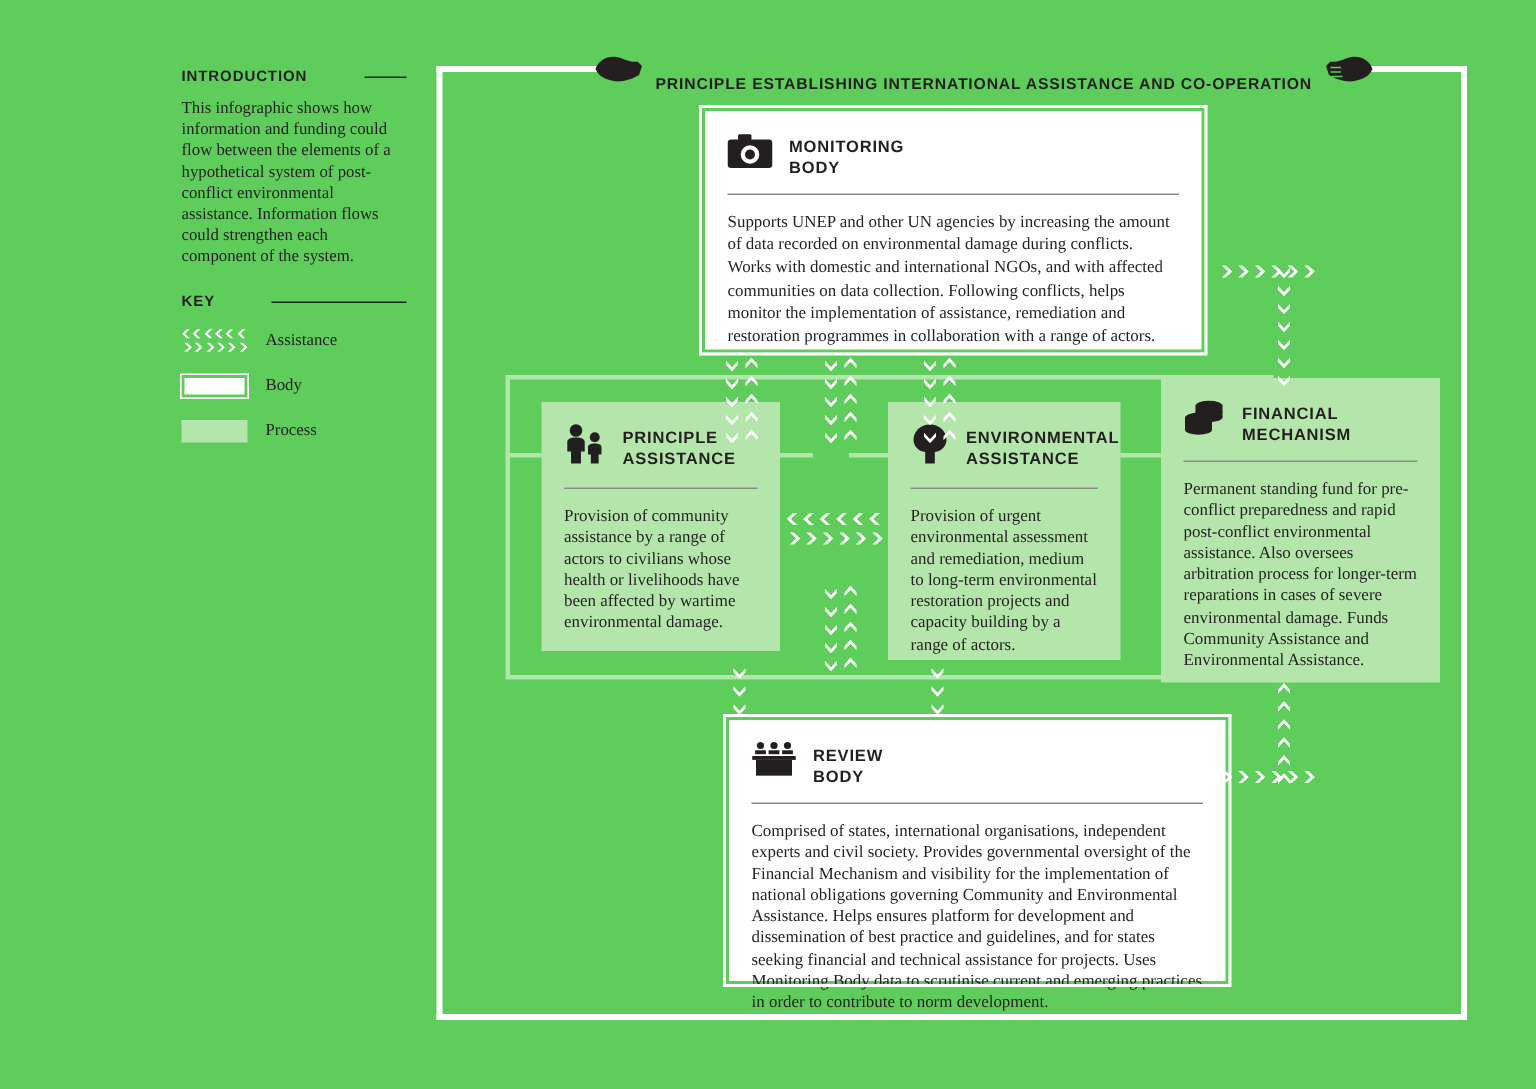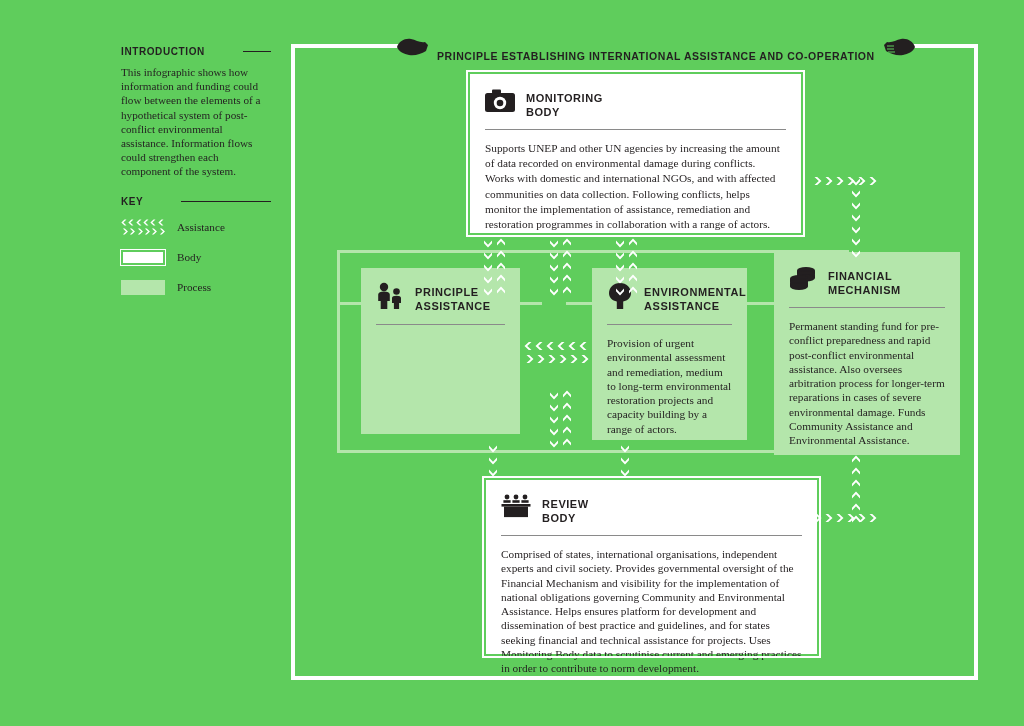--- a/index.html
+++ b/index.html
@@ -252,20 +252,21 @@
         <circle cx="20.5" cy="9.5" r="3.3" fill="#231f20"></circle>
         <path d="M16 16 C16 14.5 17.9 13.7 20.5 13.7 C23.1 13.7 25 14.5 25 16 L25 21 L23.1 21 L23.1 27 L17.9 27 L17.9 21 L16 21 Z" fill="#231f20"></path>
       </svg>
     </span>
     <div class="card-title">
       <div>PRINCIPLE</div>
       <div>ASSISTANCE</div>
     </div>
   </div>
   <div class="card-rule"></div>
+  <div class="card-body">Provision of community assistance by a range of actors to civilians whose health or livelihoods have been affected by wartime environmental damage.</div>
 </div>
 
 <div class="card process-card" id="environmental-assistance-card">
   <div class="card-head">
     <span class="card-icon">
       <svg width="26" height="28" viewBox="0 0 26 28">
         <path d="M13 1 C19.5 1 24 5.8 24 11.2 C24 15.6 20.6 18.8 16.2 19.4 L16.2 27 L9.8 27 L9.8 19.4 C5.4 18.8 2 15.6 2 11.2 C2 5.8 6.5 1 13 1 Z" fill="#231f20"></path>
       </svg>
     </span>
     <div class="card-title">

